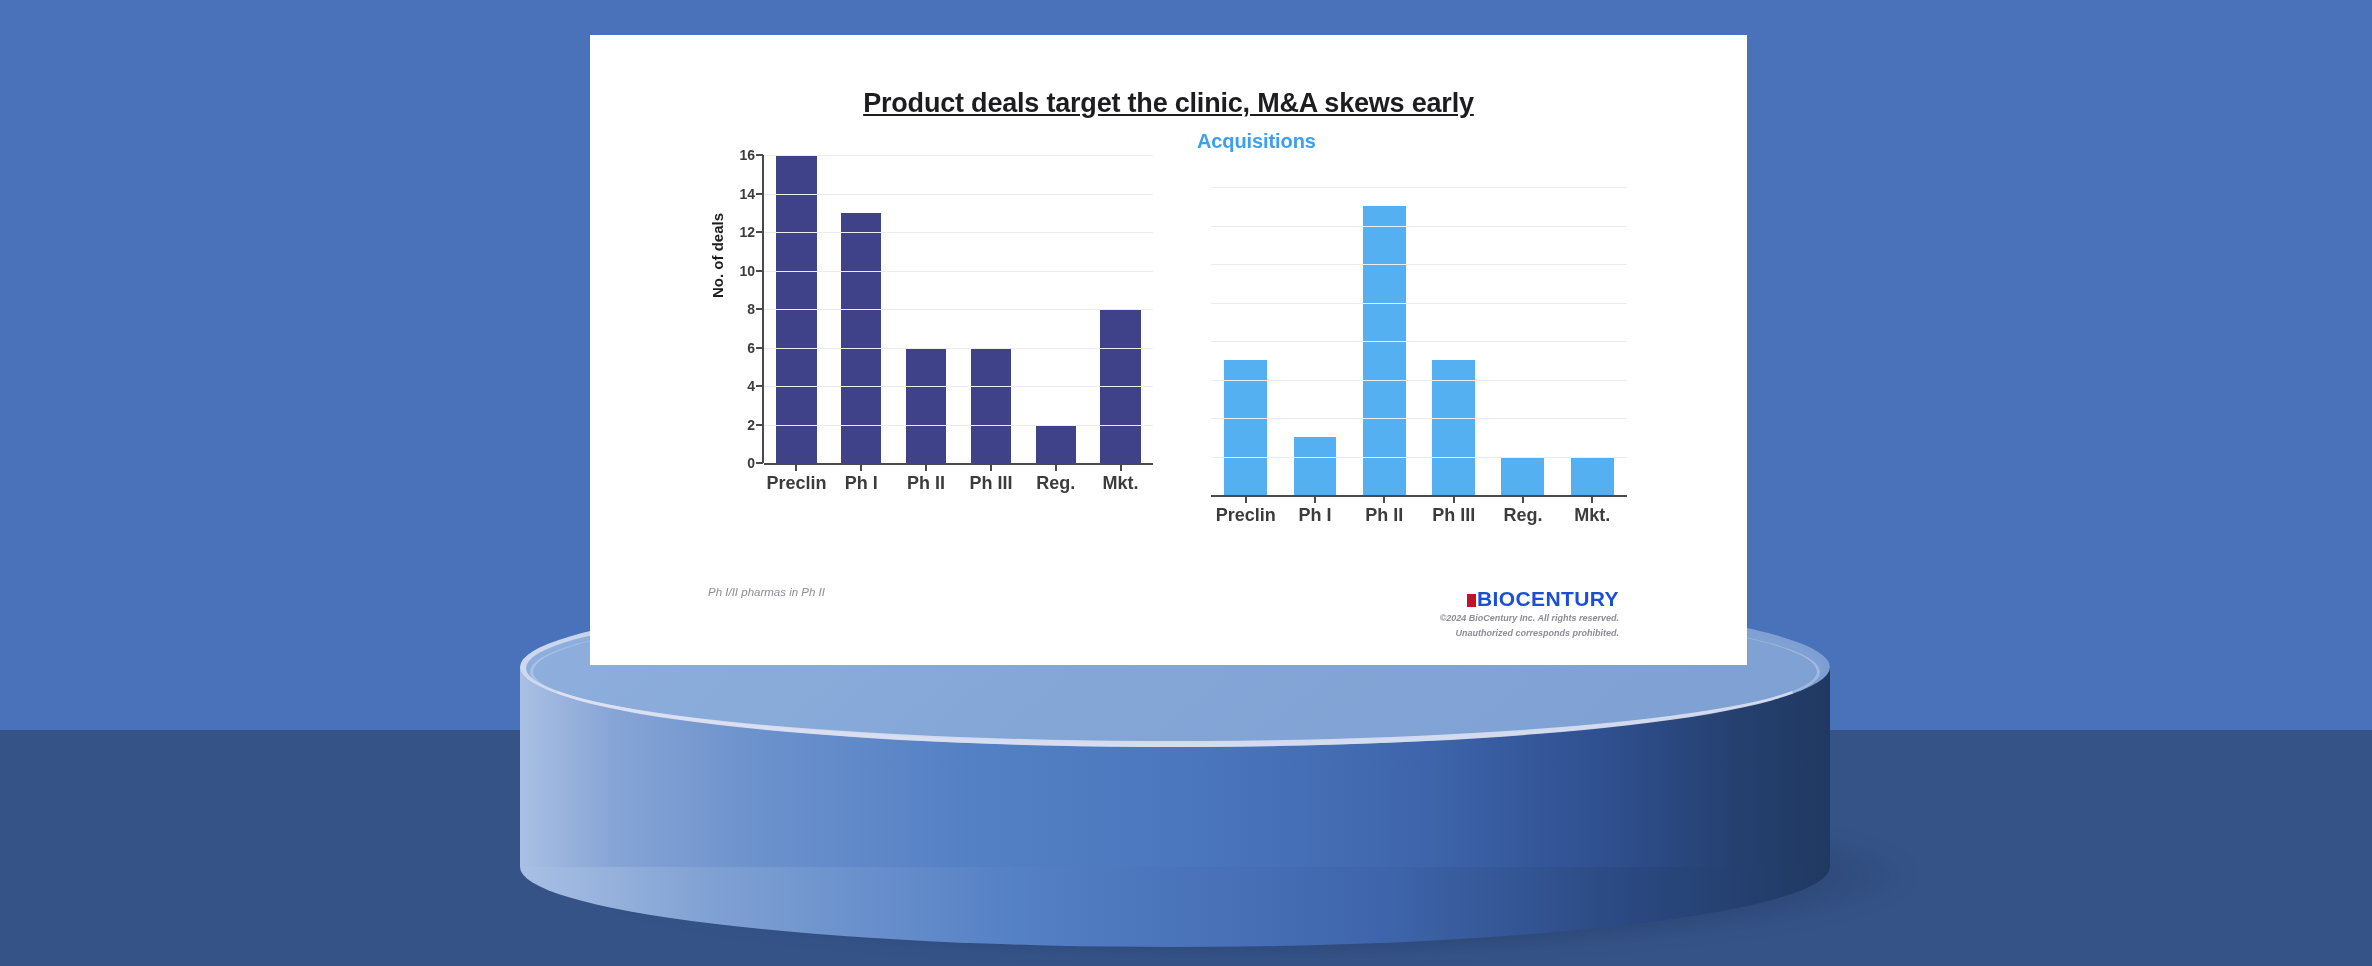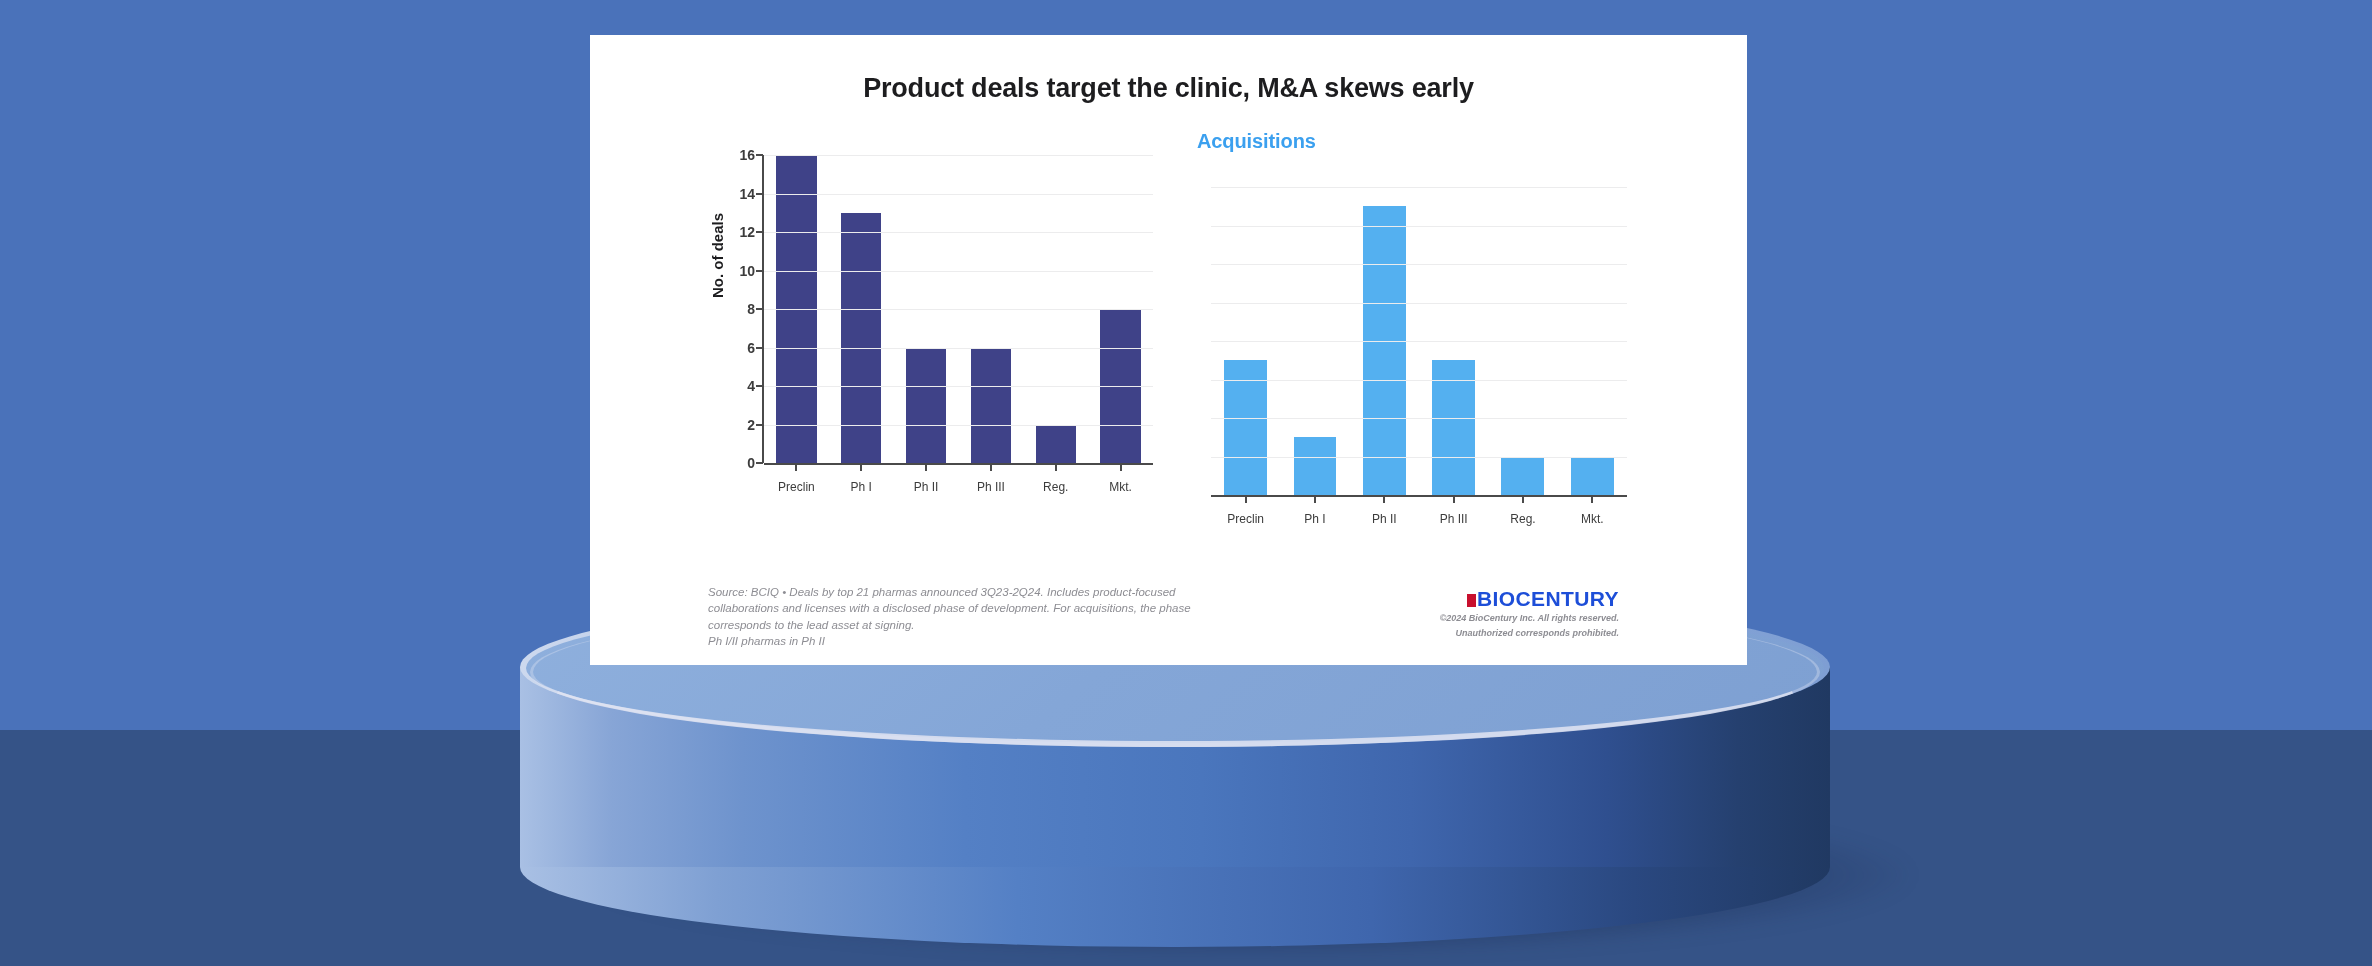--- a/index.html
+++ b/index.html
@@ -113,26 +113,27 @@
     top: 35px;
     width: 1157px;
     height: 630px;
     background: #ffffff;
   }
 
   
   #fig-title {
     position: absolute;
     left: 0; right: 0;
-    top: 38px;
+    top: 53px;
     text-align: center;
     font-size: 27px;
     font-weight: bold;
     color: #1d1d1f;
     letter-spacing: -0.2px;
+    text-decoration: underline;
   }
 
   .panel { position: absolute; top: 95px; }
   #panel-left  { left: 131px;  width: 432px; }
   #panel-right { left: 605px;  width: 432px; }
 
   .panel-title {
     font-size: 20px;
     font-weight: bold;
     margin: 0 0 9px 2px;
@@ -226,22 +227,22 @@
     width: 2px;
     height: 7px;
     background: #4a4a4a;
     transform: translateX(-1px);
   }
   .xtick-label {
     position: absolute;
     bottom: -31px;
     left: 50%;
     transform: translateX(-50%);
-    font-size: 12px;
-    font-weight: normal;
+    font-size: 18px;
+    font-weight: bold;
     color: #3c3c3c;
     white-space: nowrap;
   }
 
   
   #footnote {
     position: absolute;
     left: 118px;
     top: 549px;
     width: 520px;
@@ -412,21 +413,20 @@
             <div class="gridline" style="top: 50%;"></div>
             <div class="gridline" style="top: 37.5%;"></div>
             <div class="gridline" style="top: 25%;"></div>
             <div class="gridline" style="top: 12.5%;"></div>
             <div class="gridline" style="top: 0%;"></div>
           </div>
       </div>
     </div>
 
     <div id="footnote">
-      <div>Source: BCIQ • Deals by top 21 pharmas announced 3Q23-2Q24. Includes product-focused collaborations and licenses with a disclosed phase of development. For acquisitions, the phase corresponds to the lead asset at signing.</div>
       <div>Ph I/II pharmas in Ph II</div>
     </div>
 
     <div id="logo-block">
       <div id="logo-wordmark">
         <span id="logo-mark" style="background: rgb(200, 16, 46);"></span><span>BIOCENTURY</span>
       </div>
       <div class="copyright">©2024 BioCentury Inc. All rights reserved.</div>
       <div class="copyright">Unauthorized corresponds prohibited.</div>
     </div>

